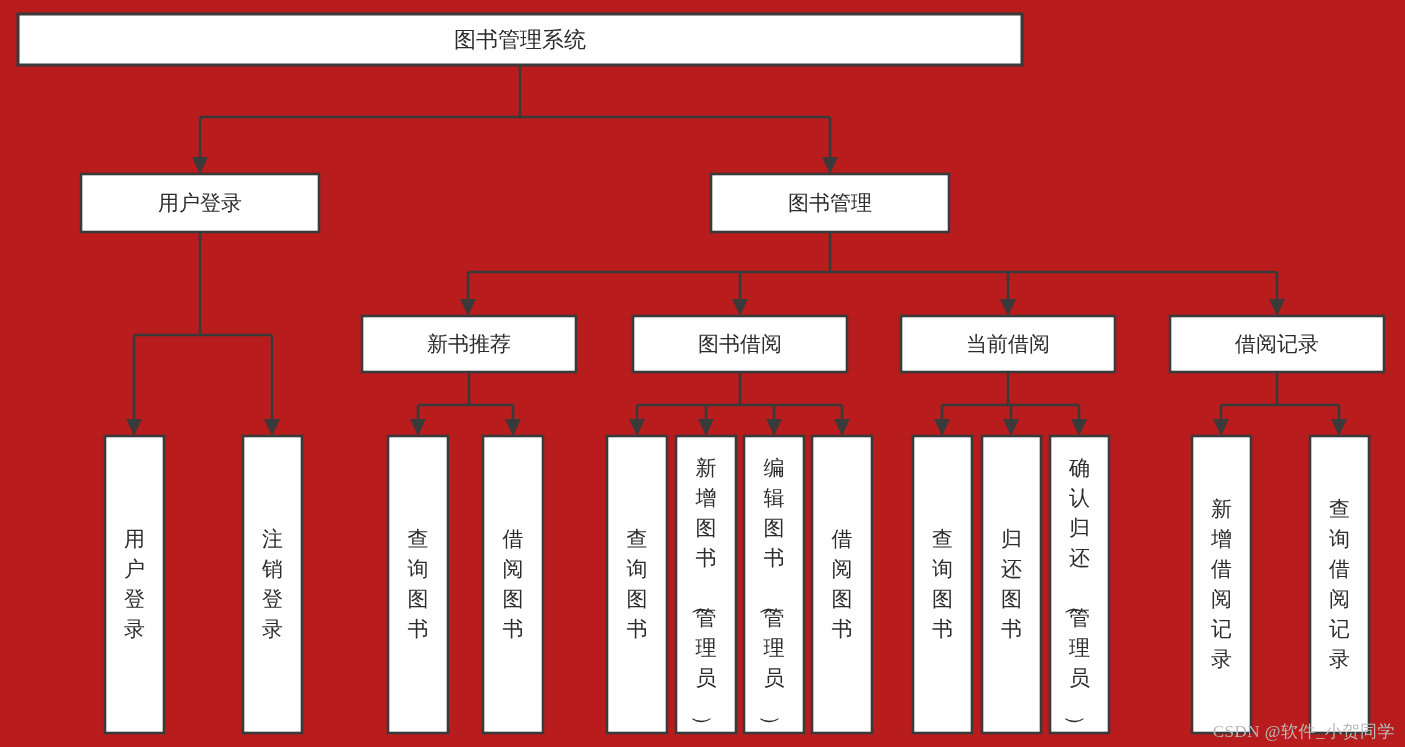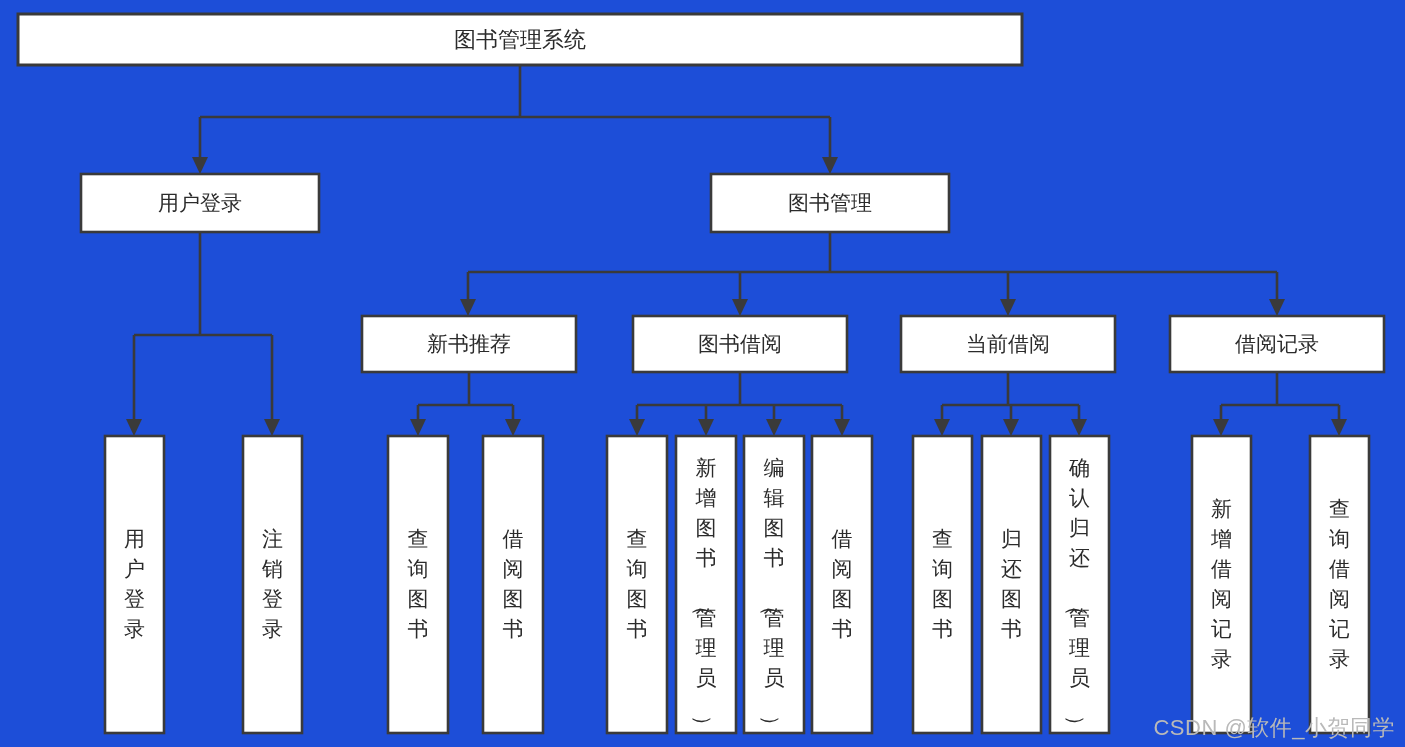--- a/index.html
+++ b/index.html
@@ -8,21 +8,21 @@
     padding: 0;
     background: #ffffff;
   }
   body {
     font-family: "DejaVu Sans", "Liberation Sans", sans-serif;
   }
   #diagram-root {
     position: relative;
     width: 1405px;
     height: 747px;
-    background: #1d4ed8;
+    background: #b91c1c;
     overflow: hidden;
   }
   svg.diagram-canvas {
     position: absolute;
     left: 0;
     top: 0;
     width: 1405px;
     height: 747px;
     display: block;
   }
@@ -54,22 +54,22 @@
   text.node-label.root-label {
     font-size: 22px;
   }
   text.node-label.vertical-label {
     font-size: 21px;
   }
   .watermark-text {
     position: absolute;
     right: 10px;
     bottom: 4px;
-    font-family: Liberation Sans, sans-serif;
-    font-size: 22px;
+    font-family: Liberation Serif, serif;
+    font-size: 17px;
     color: #b9b9b9;
     white-space: nowrap;
     letter-spacing: 0.5px;
     user-select: none;
   }
 </style>
 </head>
 <body>
 
 <div id="diagram-root">

